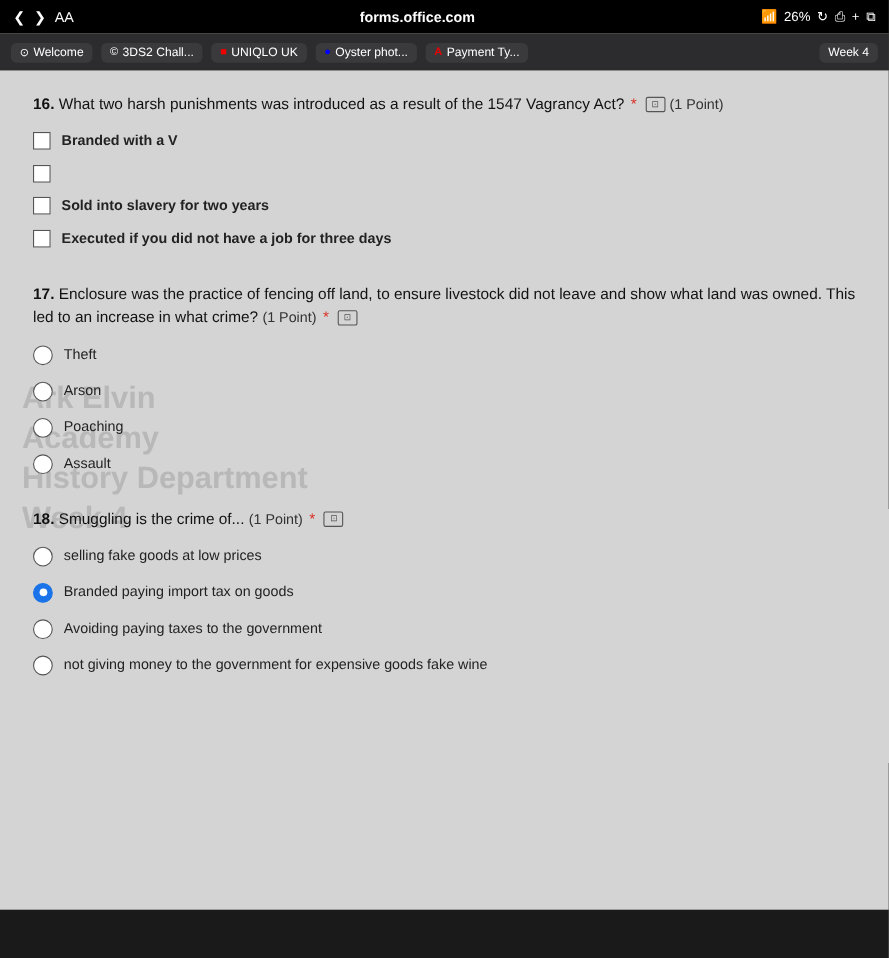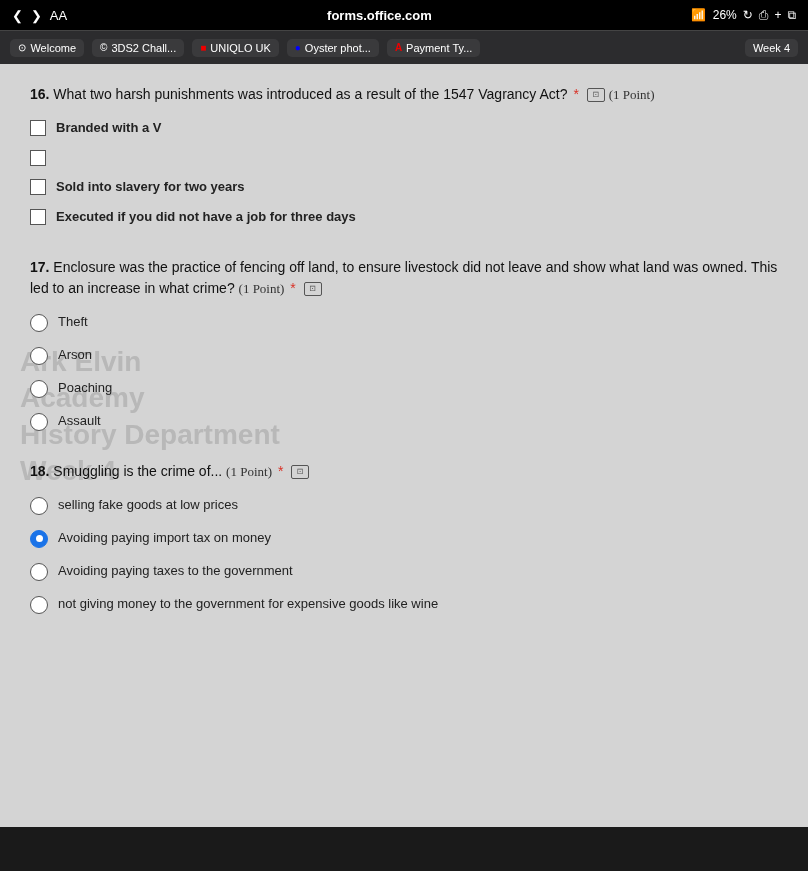--- a/index.html
+++ b/index.html
@@ -98,21 +98,21 @@
       border: 1.5px solid #555;
       border-radius: 2px;
       margin-left: 4px;
       vertical-align: middle;
       position: relative;
       font-size: 8px;
       text-align: center;
       line-height: 12px;
       color: #555;
     }
-    .points-label { color: #333; font-size: 13px; font-family: Liberation Serif, serif; }
+    .points-label { color: #333; font-size: 13px; }
 
     
     .checkbox-option {
       display: flex;
       align-items: flex-start;
       gap: 10px;
       margin-bottom: 12px;
       cursor: pointer;
       font-weight: bold;
     }
@@ -277,25 +277,25 @@
       <span class="required-star">*</span>
       <span class="translate-icon">⊡</span>
     </div>
 
     <div class="radio-option">
       <div class="radio-circle"></div>
       <span class="radio-label">selling fake goods at low prices</span>
     </div>
     <div class="radio-option">
       <div class="radio-circle selected"></div>
-      <span class="radio-label">Avoiding paying import tax on money</span>
+      <span class="radio-label">Branded paying import tax on goods</span>
     </div>
     <div class="radio-option">
       <div class="radio-circle"></div>
       <span class="radio-label">Avoiding paying taxes to the government</span>
     </div>
     <div class="radio-option">
       <div class="radio-circle"></div>
-      <span class="radio-label">not giving money to the government for expensive goods like wine</span>
+      <span class="radio-label">not giving money to the government for expensive goods fake wine</span>
     </div>
   </div>
 
 </div>
 
 </body></html>

